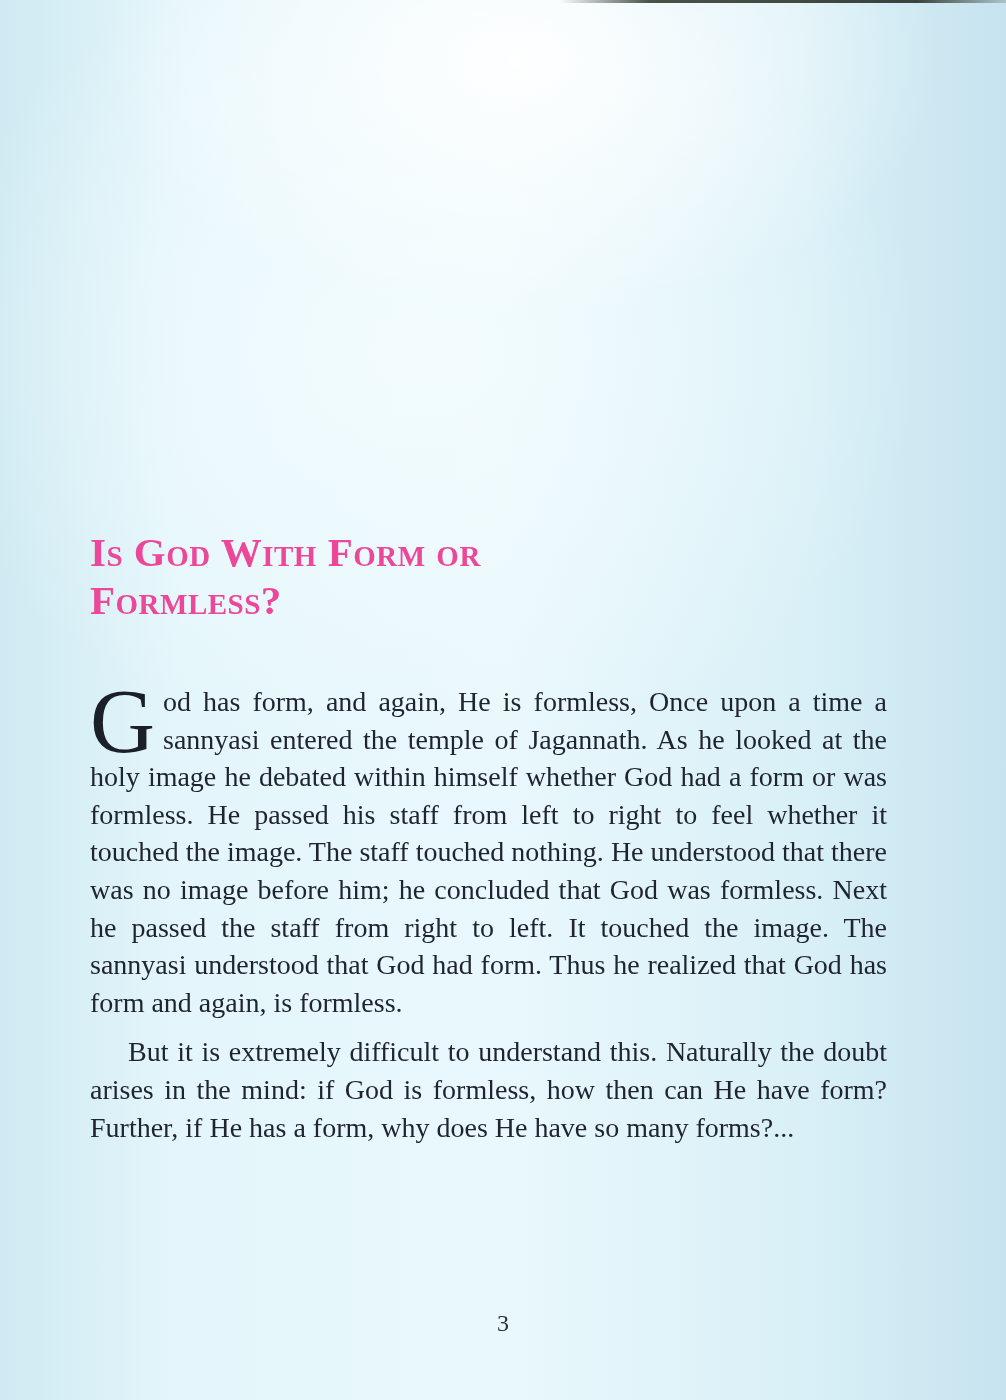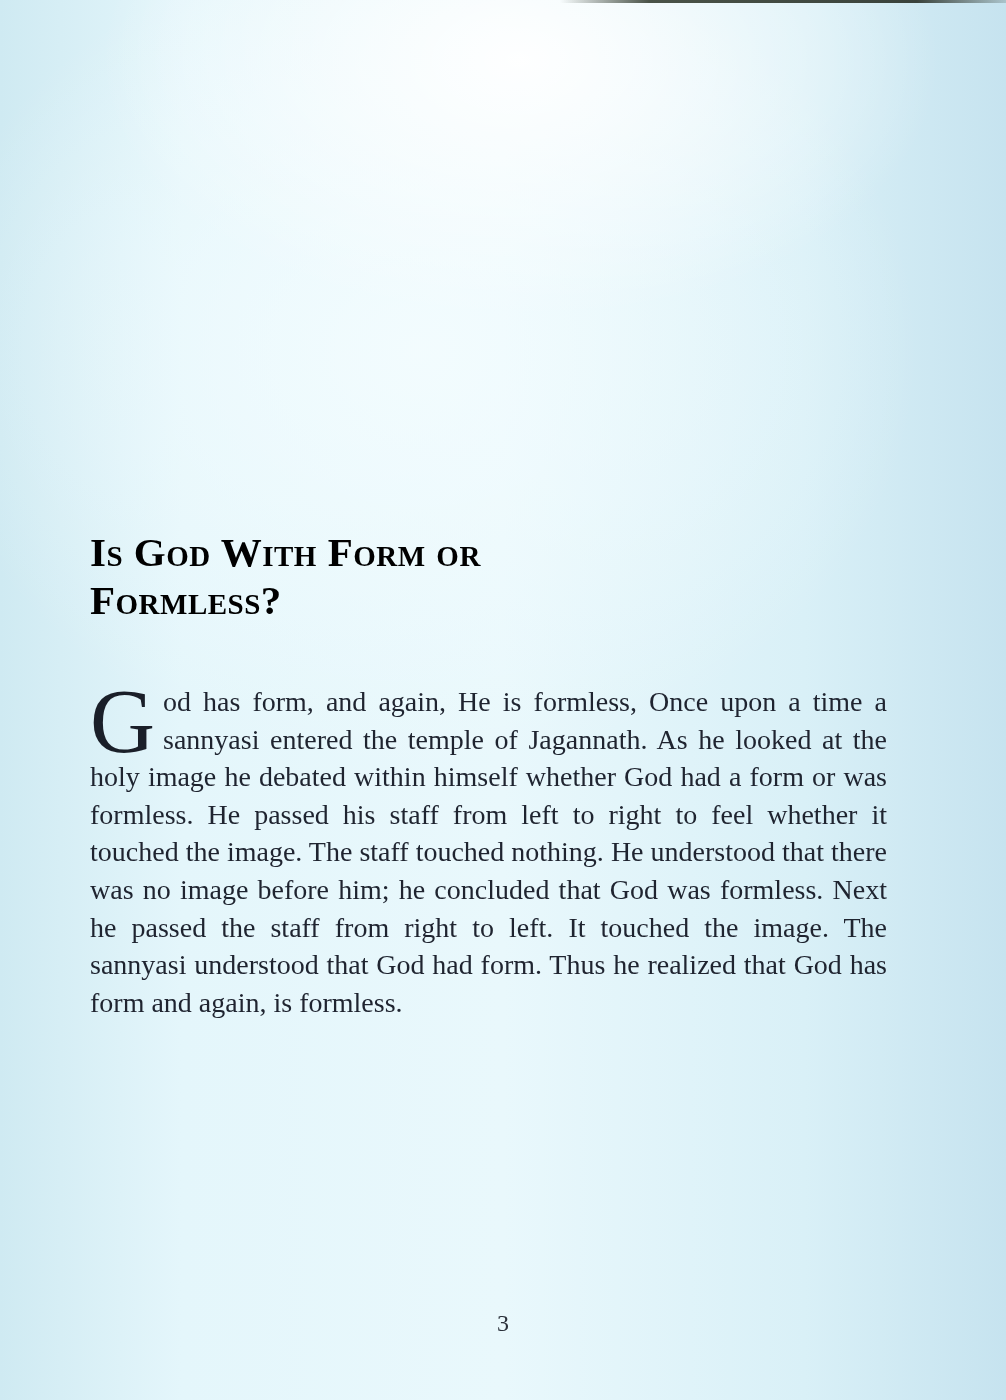--- a/index.html
+++ b/index.html
@@ -27,21 +27,21 @@
       top: 528px;
       width: 797px;
     }
     .chapter-title {
       margin: 0;
       font-size: 41px;
       line-height: 48px;
       font-weight: bold;
       font-variant: small-caps;
       letter-spacing: 0.5px;
-      color: #000000;
+      color: #ec4899;
       width: 560px;
     }
     .body-text {
       margin-top: 59px;
       font-size: 28px;
       line-height: 37.6px;
       color: #1f2430;
     }
     .para {
       margin: 0 0 12px 0;
@@ -67,16 +67,17 @@
 </head>
 <body>
 
 <div class="top-edge"></div>
 
 <div class="page">
   <h1 class="chapter-title">Is God With Form or Formless?</h1>
 
   <div class="body-text">
     <p class="para"><span class="drop-cap">G</span><span>od has form, and again, He is formless, Once upon a time a sannyasi entered the temple of Jagannath. As he looked at the holy image he debated within himself whether God had a form or was formless. He passed his staff from left to right to feel whether it touched the image. The staff touched nothing. He understood that there was no image before him; he concluded that God was formless. Next he passed the staff from right to left. It touched the image. The sannyasi understood that God had form. Thus he realized that God has form and again, is formless.</span></p>
+    <p class="para indent">But it is extremely difficult to understand this. Naturally the doubt arises in the mind: if God is formless, how then can He have form? Further, if He has a form, why does He have so many forms?...</p>
   </div>
 </div>
 
 <div class="page-number">3</div>
 
 </body></html>

